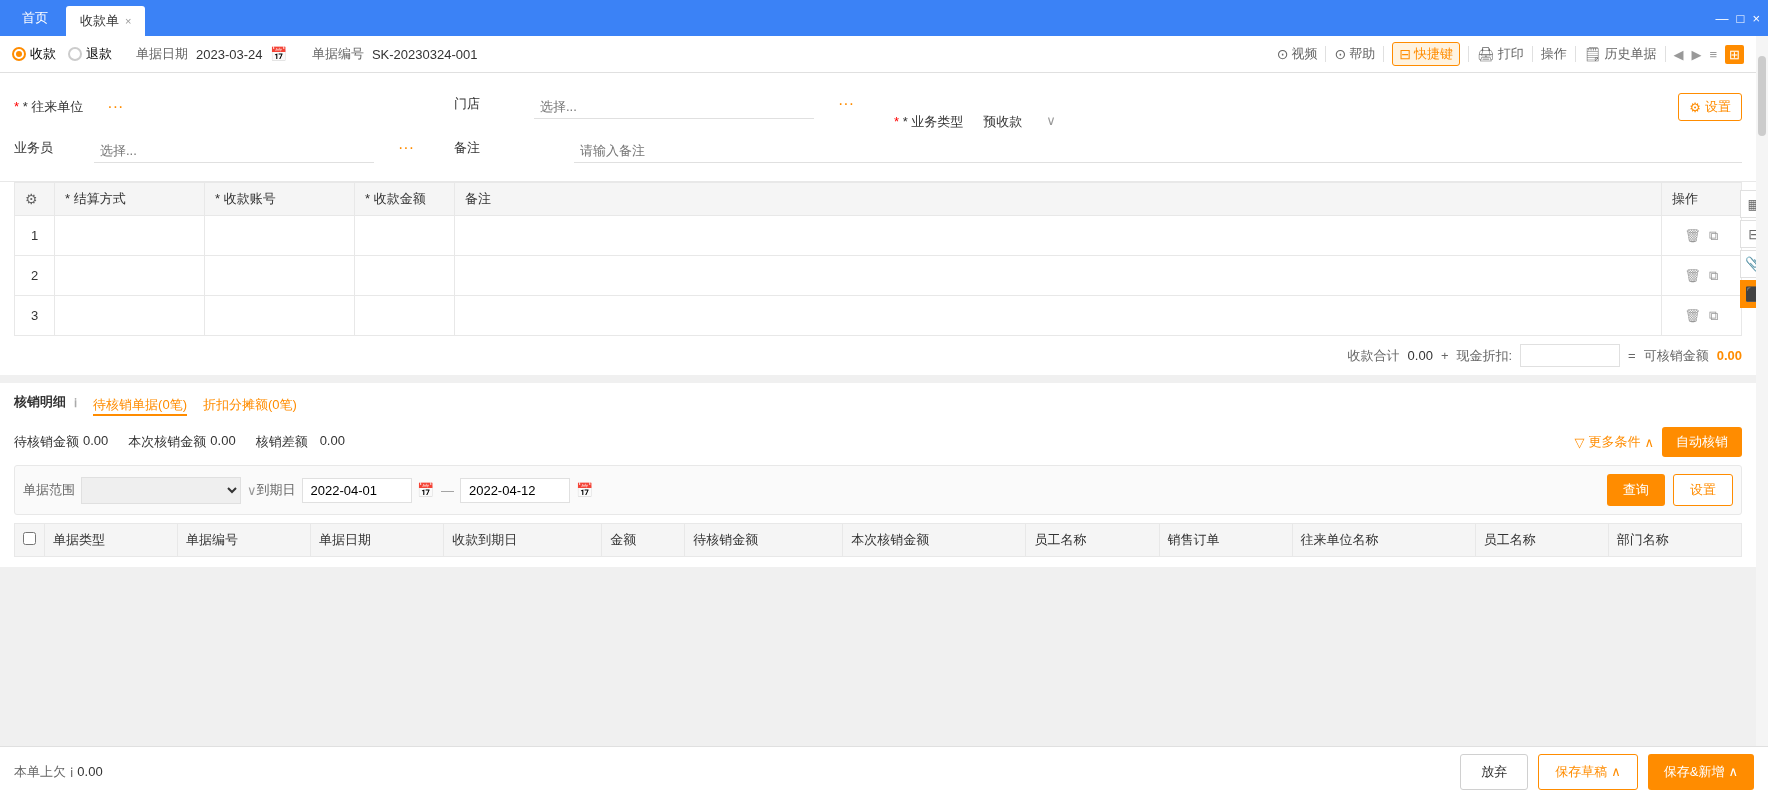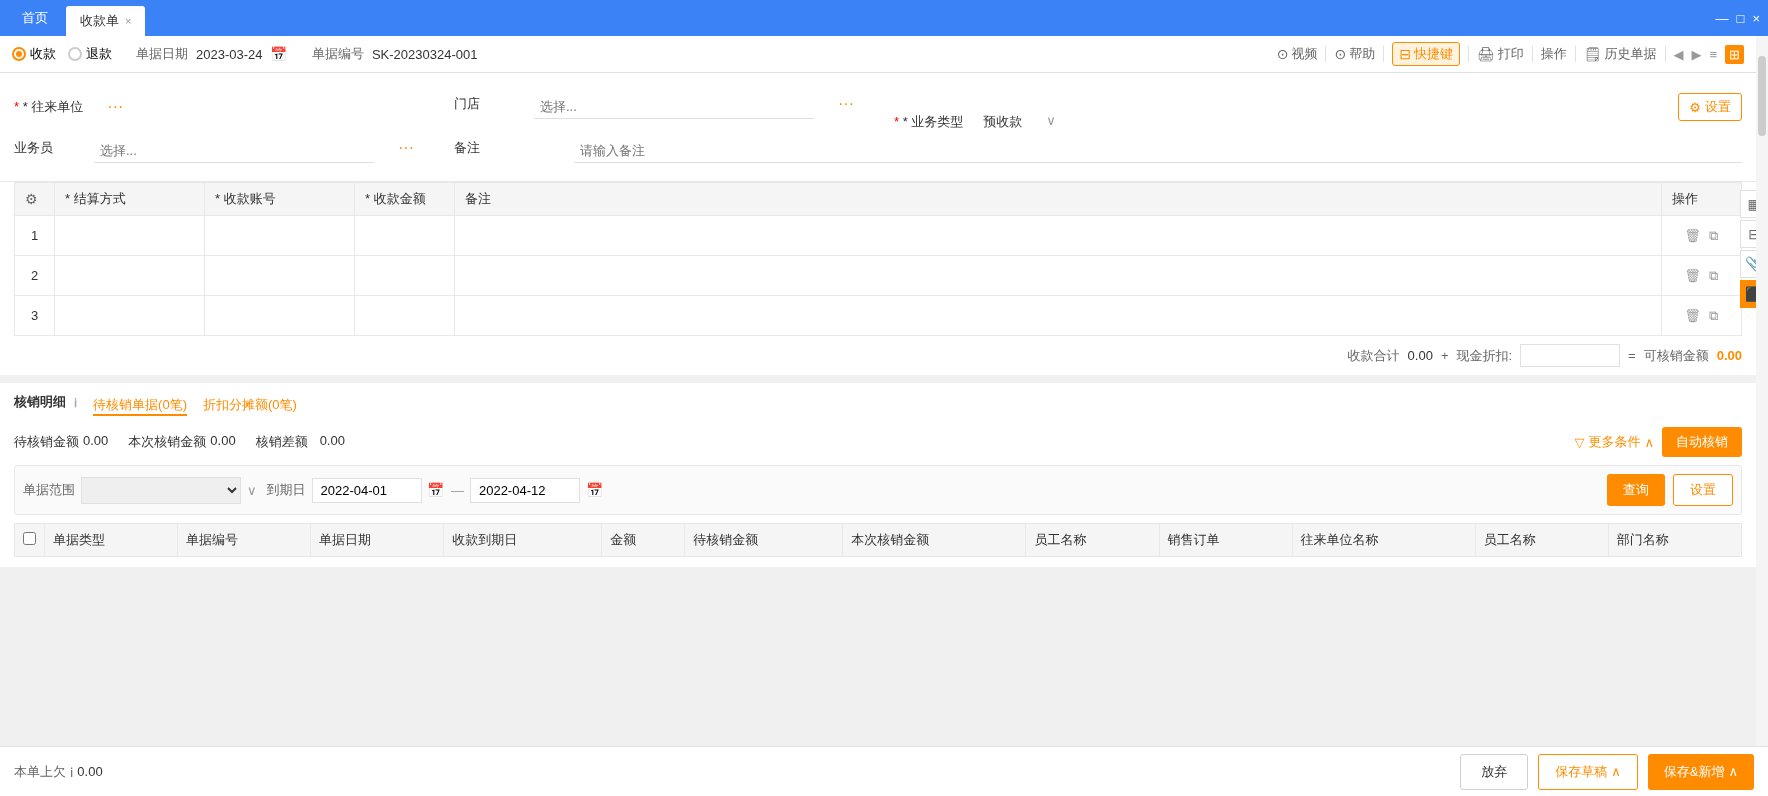--- a/index.html
+++ b/index.html
@@ -168,21 +168,21 @@
       color: #fff;
       border: none;
       border-radius: 3px;
       padding: 6px 14px;
       cursor: pointer;
     }
 
     .filter-row {
       display: flex;
       align-items: center;
-      gap: 10px;
+      gap: 0;
       padding: 8px;
       background: #fafafa;
       border: 1px solid #e8e8e8;
       border-radius: 3px;
       margin-bottom: 8px;
     }
     .filter-field { display: flex; align-items: center; gap: 6px; }
     .filter-label { color: #666; white-space: nowrap; }
     .filter-select {
       border: 1px solid #e0e0e0;

